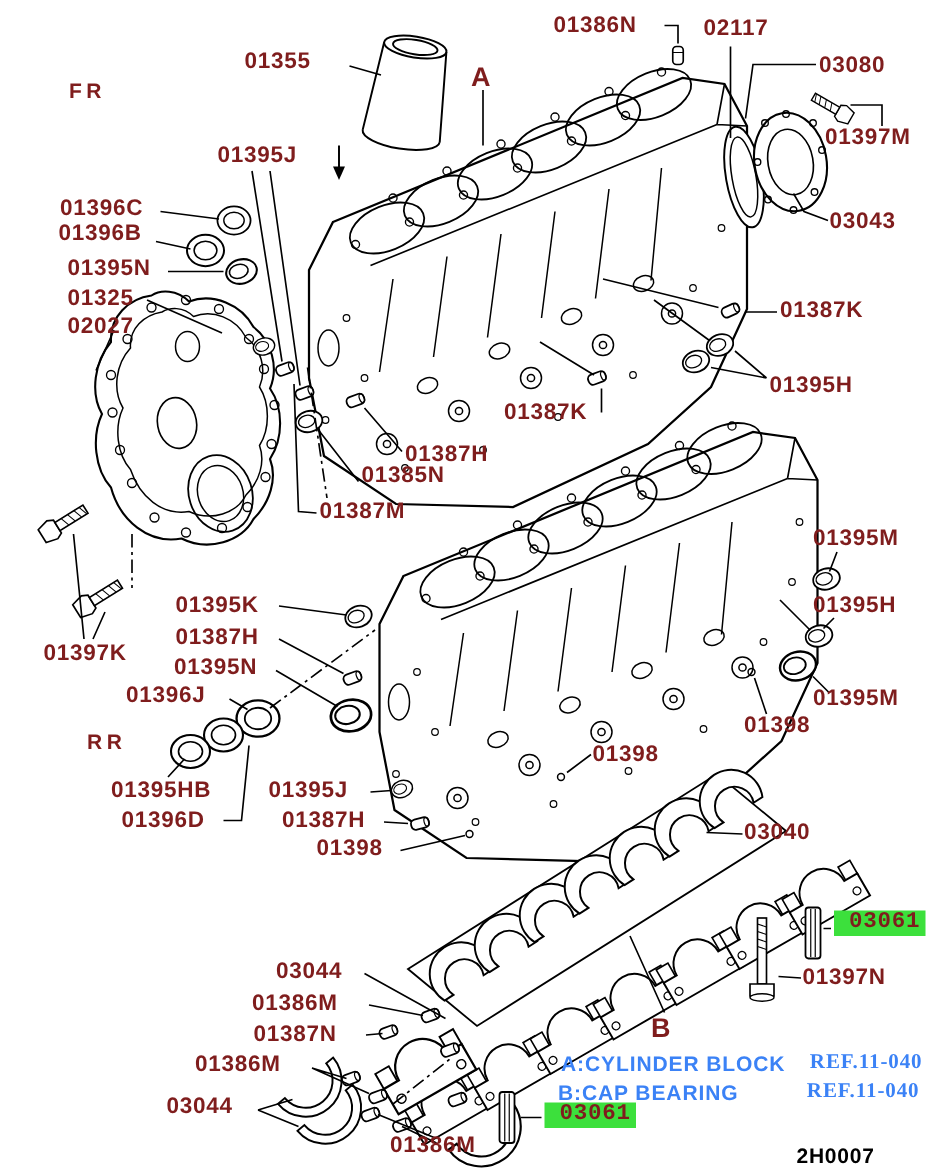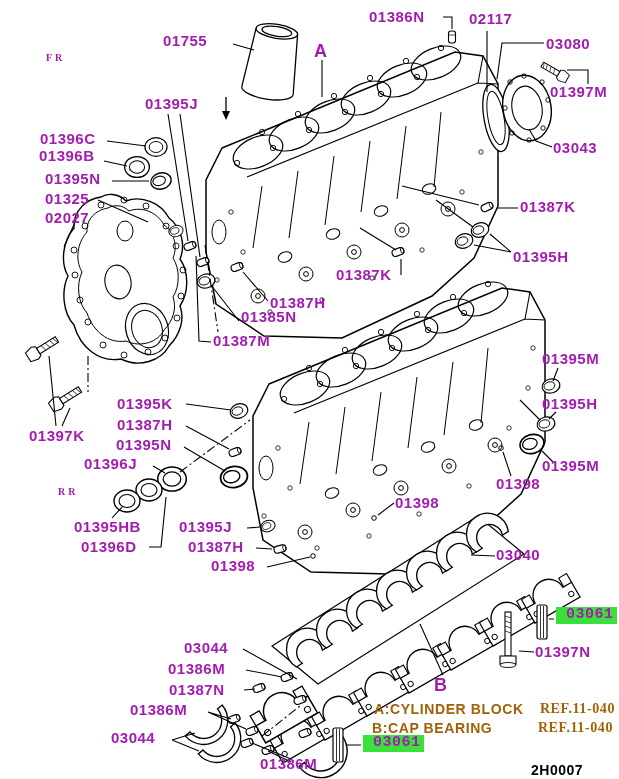--- a/index.html
+++ b/index.html
@@ -1,25 +1,25 @@
 <!DOCTYPE html>
 <html style="--hl: #3ce03c;"><head>
 <meta charset="utf-8">
 <style>
   html,body{margin:0;padding:0;background:#fff;}
   .screen{position:relative;width:619px;height:779px;background:#fff;overflow:hidden;
           font-family:"Liberation Sans",sans-serif;}
   .art{position:absolute;left:0;top:0;z-index:0;}
   .lbl{position:absolute;z-index:2;font:bold 15px "Liberation Sans",sans-serif;
-       letter-spacing:.5px;color:#a21caf;white-space:nowrap;line-height:1.05;}
-  .lbl.orient{font-size:10px;letter-spacing:3px;font-family:Liberation Serif, serif;}
+       letter-spacing:.5px;color:#7f1d1d;white-space:nowrap;line-height:1.05;}
+  .lbl.orient{font-size:14px;letter-spacing:3px;}
   .lbl.view{font-size:18px;letter-spacing:0;}
   .lbl.hl{background:var(--hl,#3ce03c);padding:0 3px 1px 10px;font-family:Liberation Mono, monospace;}
   .legend-row{position:absolute;z-index:2;width:241px;display:flex;justify-content:space-between;
-       font:bold 14px "Liberation Sans",sans-serif;letter-spacing:.6px;color:#a16207;white-space:nowrap;}
+       font:bold 14px "Liberation Sans",sans-serif;letter-spacing:.6px;color:#3b82f6;white-space:nowrap;}
   .legend-row .ref{margin-left:8px;font-family:Liberation Serif, serif;}
   .docnum{position:absolute;z-index:2;font:bold 14px "Liberation Sans",sans-serif;
        letter-spacing:.5px;color:#000;}
 </style>
 </head>
 <body>
 
 <div class="screen">
 
 <svg class="art" width="619" height="779" viewBox="0 0 619 779">
@@ -276,21 +276,21 @@
              M511,476 L503,452 M394,503 L378,515 M495,556 L471,555
              M554,619 L549,619 M534,652 L519,651 M443,675 L420,624
              M243,649 L297,679 M246,670 L282,677 M244,690 L255,689
              M208,712 L231,719 M208,712 L246,729
              M172,740 L195,733 M172,740 L199,751
              M291,759 L252,743 M291,762 L268,751 M361,745 L347,745"></path>
     <path stroke-dasharray="9 3 2 3" d="M180,472 L250,420 M205,245 L218,332 M262,736 L300,706 M88,356 L88,392"></path>
   </g>
 </svg>
 
-<div class="lbl" style="left:163px;top:33px">01755</div>
+<div class="lbl" style="left:163px;top:33px">01355</div>
 <div class="lbl orient" style="left:46px;top:53px">FR</div>
 <div class="lbl view" style="left:314px;top:42px">A</div>
 <div class="lbl" style="left:369px;top:9px">01386N</div>
 <div class="lbl" style="left:469px;top:11px">02117</div>
 <div class="lbl" style="left:546px;top:36px">03080</div>
 <div class="lbl" style="left:550px;top:84px">01397M</div>
 <div class="lbl" style="left:553px;top:140px">03043</div>
 <div class="lbl" style="left:145px;top:96px">01395J</div>
 <div class="lbl" style="left:40px;top:131px">01396C</div>
 <div class="lbl" style="left:39px;top:148px">01396B</div>

